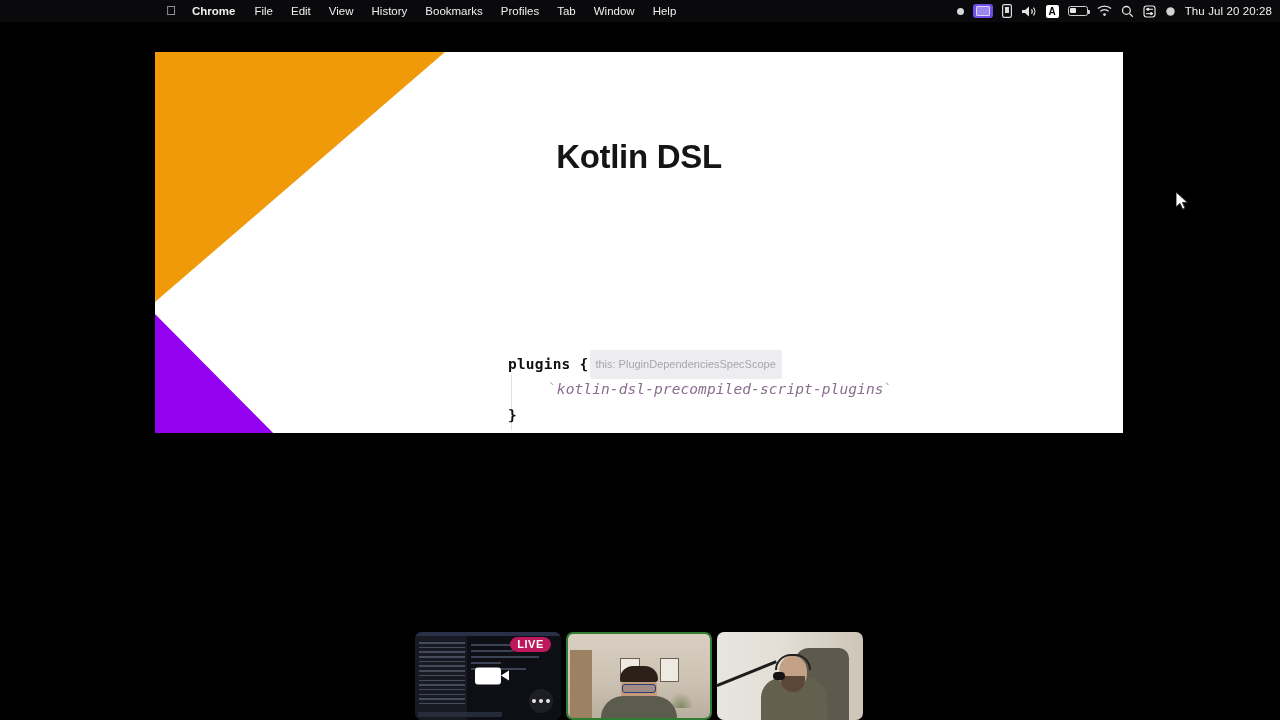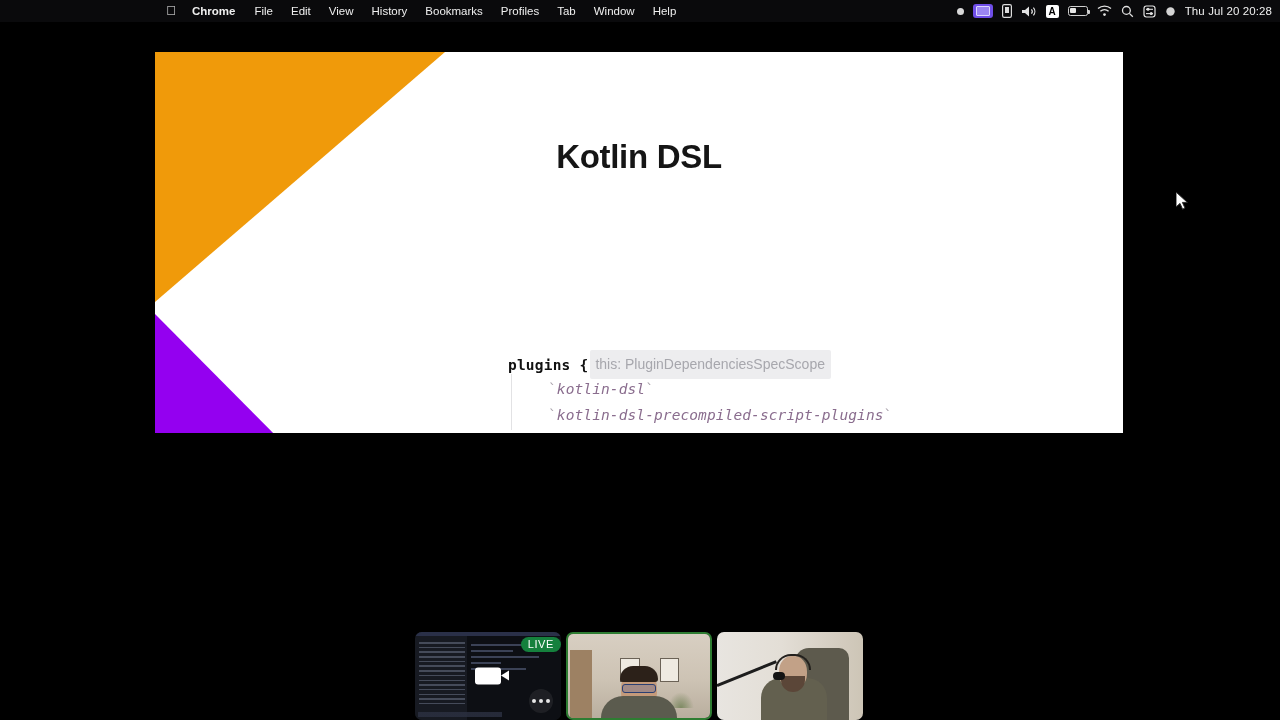--- a/index.html
+++ b/index.html
@@ -182,21 +182,21 @@
   .code-kw {
     font-weight: bold;
     color: #111111;
     letter-spacing: 0.2px;
   }
   .hint-chip {
     display: inline-block;
     background: #ededef;
     color: #a7a7ad;
     font-family: "Liberation Sans", sans-serif;
-    font-size: 14px;
+    font-size: 11px;
     padding: 1px 6px 2px 5px;
     border-radius: 2px;
     vertical-align: 1px;
     margin-left: 2px;
   }
   .indent-guide {
     position: absolute;
     left: 3px;
     top: 24px;
     width: 1px;
@@ -266,25 +266,25 @@
   }
   .ide-footer {
     position: absolute;
     left: 3px; bottom: 3px; right: 3px;
     height: 5px;
     background: linear-gradient(to right,#2c3142 0,#2c3142 60%,transparent 60%);
     opacity: .8;
   }
   .live-badge {
     position: absolute;
-    right: 0; top: 5px;
-    background: #15803d;
+    right: 10px; top: 5px;
+    background: #be185d;
     color: #ffffff;
     font-size: 11px;
-    font-weight: normal;
+    font-weight: bold;
     letter-spacing: 0.6px;
     padding: 1px 7px 2px 7px;
     border-radius: 10px;
     font-family: "Liberation Sans", sans-serif;
   }
   .camera-icon {
     position: absolute;
     left: 50%; top: 50%;
     transform: translate(-50%,-50%);
     width: 26px; height: 17px;
@@ -522,23 +522,20 @@
 
     <div id="slide-title">Kotlin DSL</div>
 
     <div id="code-block">
       <div class="indent-guide"></div>
 
       <div class="code-line">
         <span class="code-kw">plugins {</span><span class="hint-chip">this: PluginDependenciesSpecScope</span>
       </div>
 
-      <div class="code-line code-indent">
-        <span class="plugin-id"><span class="backtick">`</span><span>kotlin-dsl</span><span class="backtick">`</span></span>
-      </div>
 
       <div class="code-line code-indent">
         <span class="plugin-id"><span class="backtick">`</span><span>kotlin-dsl-precompiled-script-plugins</span><span class="backtick">`</span></span>
       </div>
 
       <div class="code-line">
         <span class="code-kw">}</span>
       </div>
     </div>
   </div>

